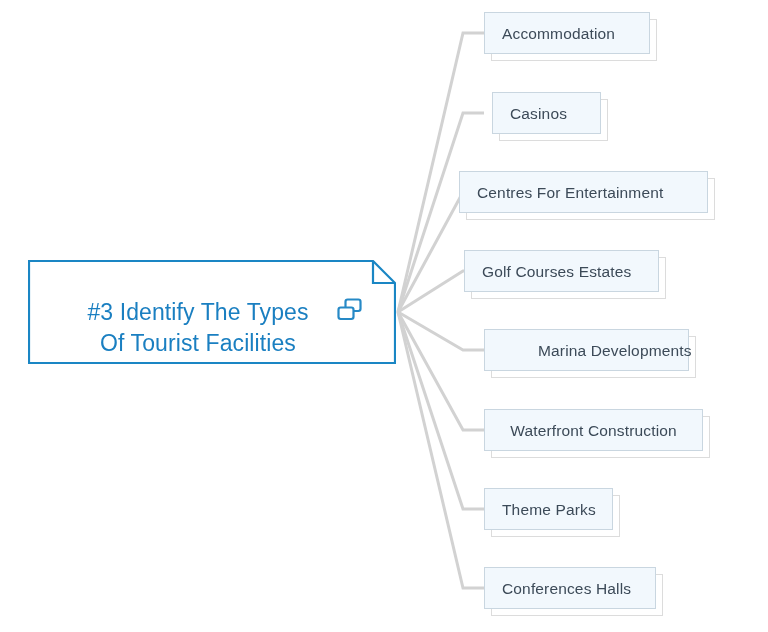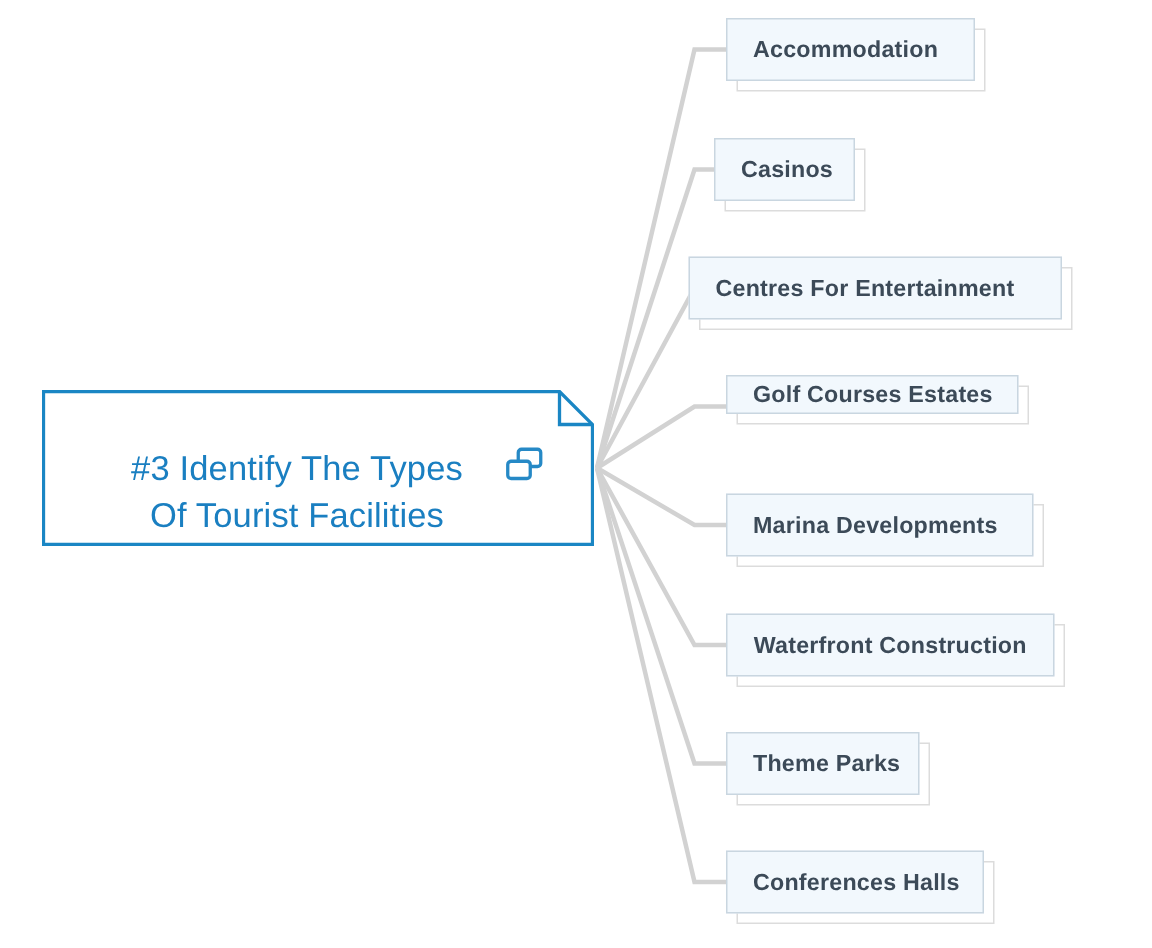--- a/index.html
+++ b/index.html
@@ -85,21 +85,20 @@
     position: absolute;
     left: 0;
     top: 0;
     width: 100%;
     height: 100%;
     background: #f2f8fd;
     border: 1px solid #c9d6e0;
     box-sizing: border-box;
     display: flex;
     align-items: center;
-    font-weight: bold;
   }
   .child-label {
     padding-left: 17px;
     padding-right: 17px;
     color: #3c4a58;
     font-size: 15.5px;
     line-height: 19px;
     letter-spacing: 0.15px;
     font-family: "Liberation Sans", sans-serif;
     white-space: nowrap;
@@ -137,41 +136,41 @@
     <rect x="2.5" y="10.5" width="15" height="11.5" rx="2.2" ry="2.2" fill="#ffffff" stroke="#2689c6" stroke-width="2.2"></rect>
   </svg>
 
   <div id="children-layer">
       <div class="child-node" style="left: 484px; top: 12px; width: 166px; height: 42px;">
         <div class="child-shadow" style="background: rgb(255, 255, 255); border-color: rgb(220, 220, 220);"></div>
         <div class="child-box" style="background: rgb(242, 248, 253); border-color: rgb(201, 214, 224);">
           <span class="child-label" style="color: rgb(60, 74, 88);">Accommodation</span>
         </div>
       </div>
-      <div class="child-node" style="left: 476px; top: 92px; width: 94px; height: 42px;">
+      <div class="child-node" style="left: 492px; top: 92px; width: 109px; height: 42px;">
         <div class="child-shadow" style="background: rgb(255, 255, 255); border-color: rgb(220, 220, 220);"></div>
         <div class="child-box" style="background: rgb(242, 248, 253); border-color: rgb(201, 214, 224);">
           <span class="child-label" style="color: rgb(60, 74, 88);">Casinos</span>
         </div>
       </div>
       <div class="child-node" style="left: 459px; top: 171px; width: 249px; height: 42px;">
         <div class="child-shadow" style="background: rgb(255, 255, 255); border-color: rgb(220, 220, 220);"></div>
         <div class="child-box" style="background: rgb(242, 248, 253); border-color: rgb(201, 214, 224);">
           <span class="child-label" style="color: rgb(60, 74, 88);">Centres For Entertainment</span>
         </div>
       </div>
-      <div class="child-node" style="left: 484px; top: 250px; width: 195px; height: 26px;">
+      <div class="child-node" style="left: 464px; top: 250px; width: 195px; height: 42px;">
         <div class="child-shadow" style="background: rgb(255, 255, 255); border-color: rgb(220, 220, 220);"></div>
         <div class="child-box" style="background: rgb(242, 248, 253); border-color: rgb(201, 214, 224);">
           <span class="child-label" style="color: rgb(60, 74, 88);">Golf Courses Estates</span>
         </div>
       </div>
       <div class="child-node" style="left: 484px; top: 329px; width: 205px; height: 42px;">
         <div class="child-shadow" style="background: rgb(255, 255, 255); border-color: rgb(220, 220, 220);"></div>
-        <div class="child-box" style="background: rgb(242, 248, 253); border-color: rgb(201, 214, 224);">
+        <div class="child-box" style="background: rgb(242, 248, 253); border-color: rgb(201, 214, 224); padding-left: 36px;">
           <span class="child-label" style="color: rgb(60, 74, 88);">Marina Developments</span>
         </div>
       </div>
       <div class="child-node" style="left: 484px; top: 409px; width: 219px; height: 42px;">
         <div class="child-shadow" style="background: rgb(255, 255, 255); border-color: rgb(220, 220, 220);"></div>
         <div class="child-box" style="background: rgb(242, 248, 253); border-color: rgb(201, 214, 224); justify-content: center;">
           <span class="child-label" style="color: rgb(60, 74, 88);">Waterfront Construction</span>
         </div>
       </div>
       <div class="child-node" style="left: 484px; top: 488px; width: 129px; height: 42px;">

